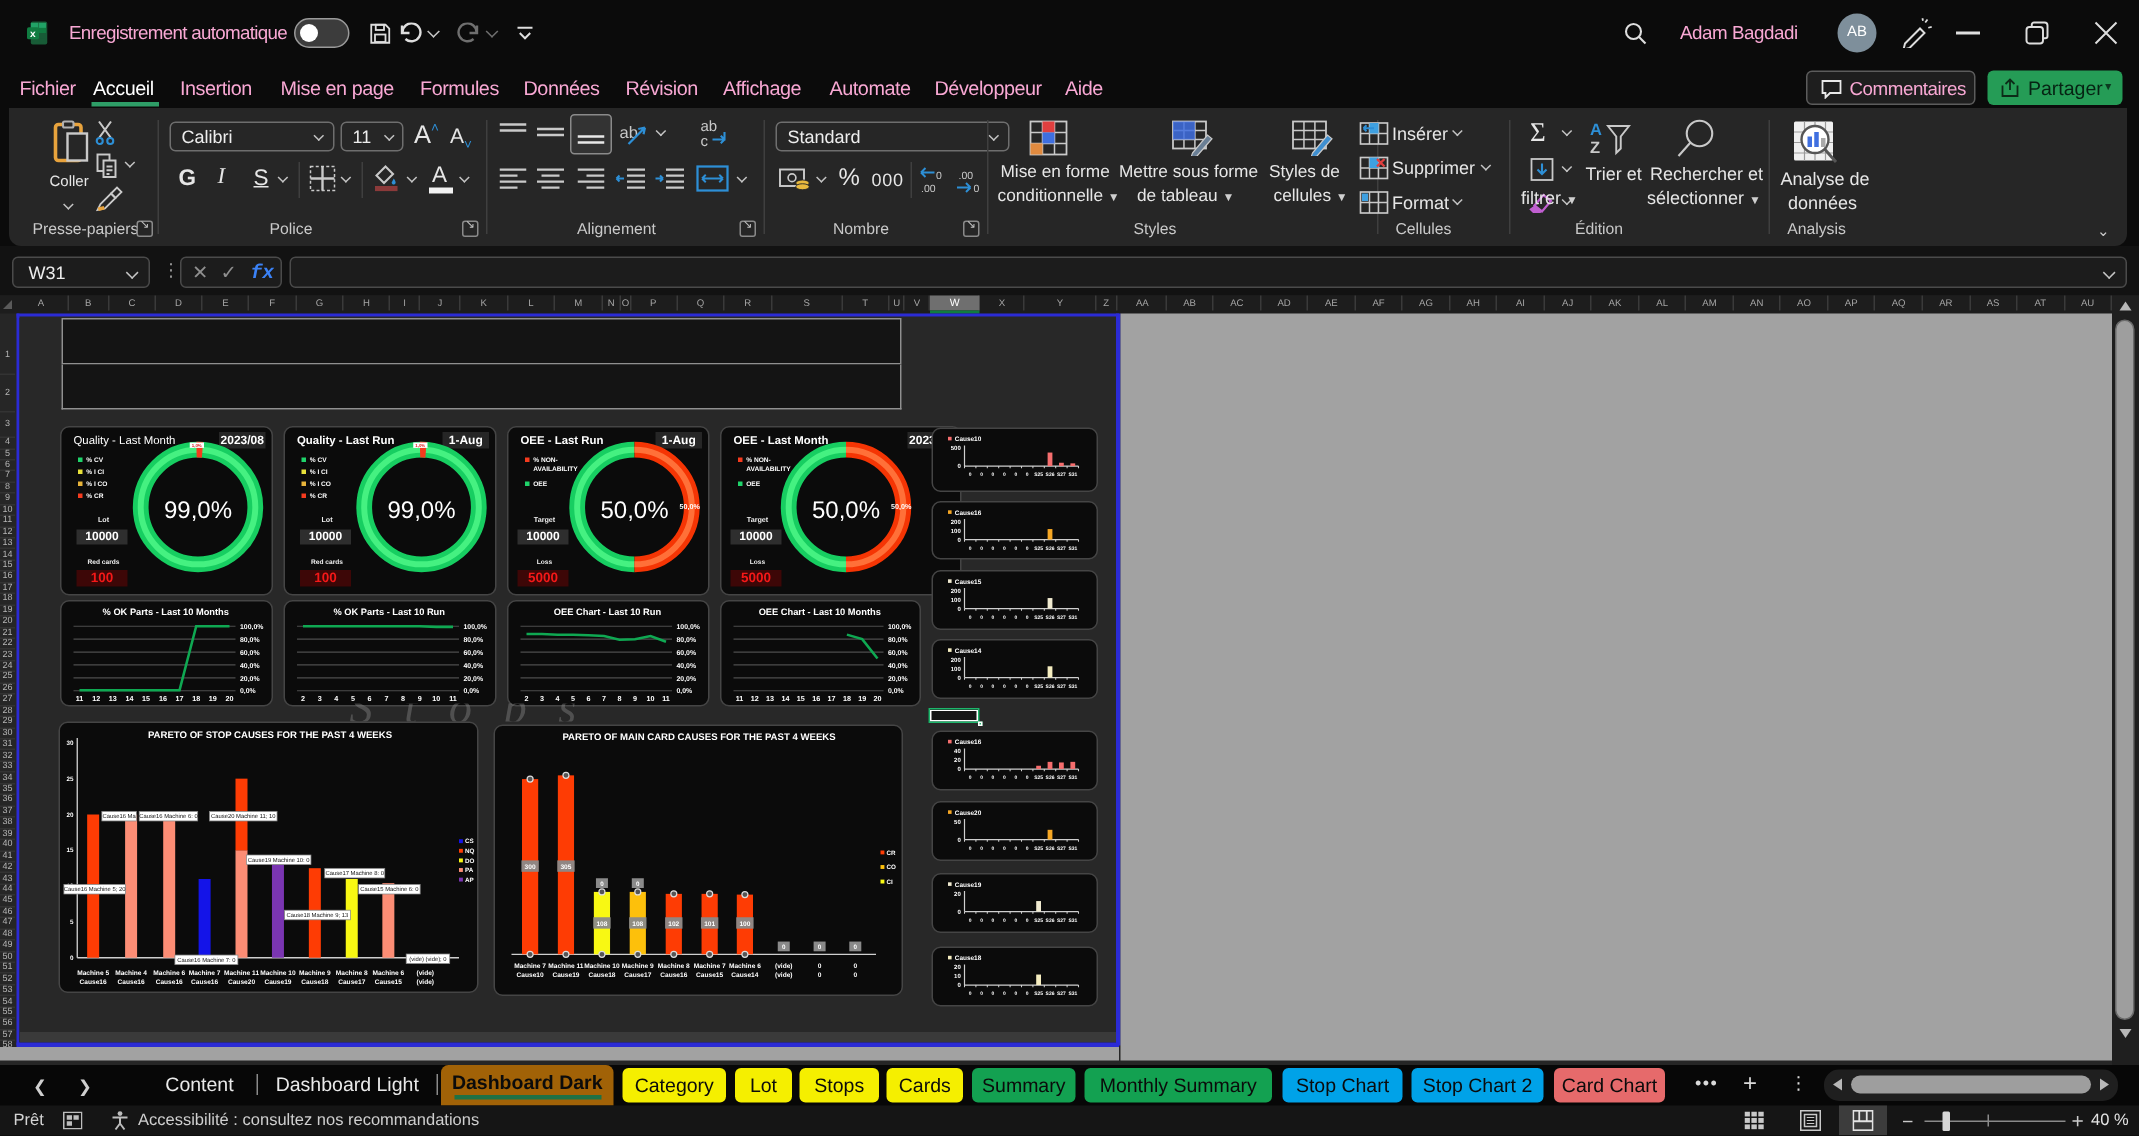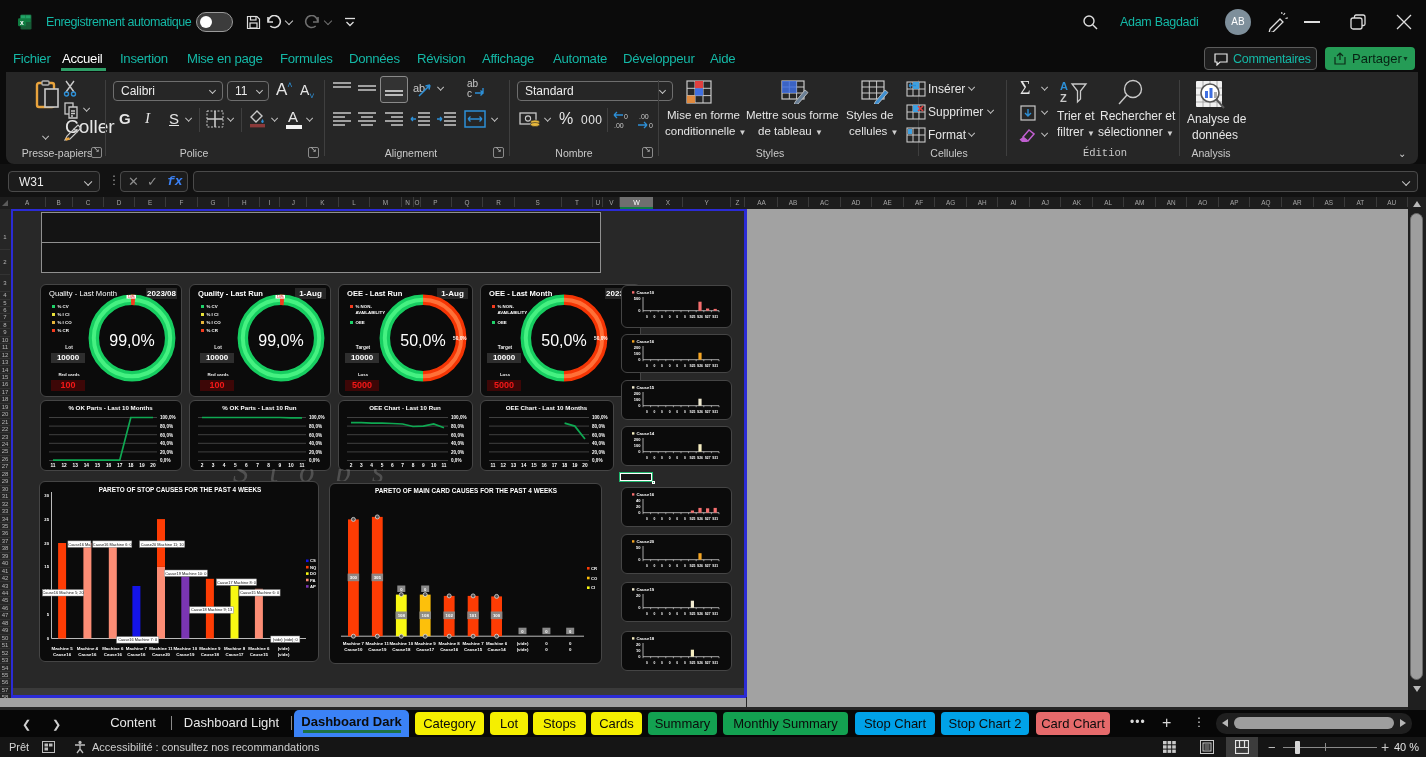--- a/index.html
+++ b/index.html
@@ -1,20 +1,20 @@
 <!DOCTYPE html>
 <html><head>
 <meta charset="utf-8">
 <style>
 * { margin:0; padding:0; box-sizing:border-box; }
 html,body { width:1426px; height:757px; background:#0a0a0a; overflow:hidden; }
 body { font-family:"Liberation Sans", sans-serif; }
 .abs { position:absolute; }
 #app { position:relative; width:1426px; height:757px; background:#0b0b0b; overflow:hidden; }
-.tb-txt { color:#14b8a6; font-size:12.5px; letter-spacing:-0.3px; }
+.tb-txt { color:#f9a8d4; font-size:12.5px; letter-spacing:-0.3px; }
 .vchev { position:absolute; width:6px; height:6px; border-left:1.6px solid #c8c8c8; border-bottom:1.6px solid #c8c8c8; transform:rotate(-45deg); }
 svg { display:block; }
 </style>
 </head>
 <body>
 <div id="app">
 
 <div class="abs" style="left:0;top:0;width:1426px;height:44px;background:#0b0b0b;">
 
   <svg class="abs" style="left:18px;top:14px;" width="13.5" height="16" viewBox="0 0 16 18">
@@ -117,21 +117,21 @@
       .combo { position:absolute; border:1px solid #6e6e6e; border-radius:4px; background:#262626; color:#ededed; font-size:12px; }
       .rbt { color:#e6e6e6; font-size:12px; position:absolute; }
       .bigchev { position:absolute; width:4.6px; height:4.6px; border-left:1.4px solid #c4c4c4; border-bottom:1.4px solid #c4c4c4; transform:rotate(-45deg); font-size:0; }
     </style>
 
     <svg class="abs" style="left:24px;top:8px;" width="34" height="34" viewBox="0 0 34 34">
       <rect x="7" y="3" width="17" height="24" rx="2" fill="none" stroke="#e8a33d" stroke-width="2.4"></rect>
       <rect x="12" y="1" width="7" height="4" rx="1" fill="#262626" stroke="#b0b0b0" stroke-width="1.4"></rect>
       <rect x="15" y="9" width="13" height="18" fill="#262626" stroke="#c9c9c9" stroke-width="1.6"></rect>
     </svg>
-    <div class="rbt" style="left:27px;top:44px;font-size:19px;margin-left:32px;">Coller</div>
+    <div class="rbt" style="left:27px;top:44px;font-size:10px;">Coller</div>
     <div class="bigchev" style="left:37px;top:62px;">▼</div>
     <svg class="abs" style="left:57px;top:8px;" width="16" height="17" viewBox="0 0 16 17">
       <path d="M3 1 L11 12 M11 1 L3 12" stroke="#c9c9c9" stroke-width="1.4"></path>
       <circle cx="3.5" cy="14" r="2" fill="none" stroke="#2d8fd6" stroke-width="1.4"></circle>
       <circle cx="10.5" cy="14" r="2" fill="none" stroke="#2d8fd6" stroke-width="1.4"></circle>
     </svg>
     <svg class="abs" style="left:58px;top:30px;" width="15" height="17" viewBox="0 0 15 17">
       <rect x="1" y="1" width="8" height="11" fill="none" stroke="#c9c9c9" stroke-width="1.3"></rect>
       <path d="M5 5 h8 v11 h-8 z M7 9 h4 M7 11.5 h4 M7 14 h2" fill="#262626" stroke="#c9c9c9" stroke-width="1.3"></path>
     </svg>
@@ -317,28 +317,28 @@
       <path d="M5 9 l6 -7 5 4 -6 7 z" fill="none" stroke="#c05fd0" stroke-width="1.5"></path>
       <path d="M5 9 l5 4 -1 1 h-5 l-2.5 -2.5 z" fill="#c05fd0"></path>
     </svg>
     <div class="bigchev" style="left:1036px;top:59px;">▼</div>
     <svg class="abs" style="left:1054px;top:8px;" width="28" height="26" viewBox="0 0 28 26">
       <text x="0" y="10" font-size="11" font-weight="bold" fill="#2d8fd6">A</text>
       <text x="0" y="22" font-size="11" font-weight="bold" fill="#c9c9c9">Z</text>
       <path d="M12 4 h14 l-5.5 7 v8 l-3 3 v-11 z" fill="none" stroke="#c9c9c9" stroke-width="1.3"></path>
     </svg>
     <div class="rbt" style="left:1051px;top:37px;">Trier et</div>
-    <div class="rbt" style="left:1051px;top:53px;">filtrer <span style="font-size:8px;color:#cfcfcf;">▼</span></div>
+    <div class="rbt" style="left:1008px;top:53px;">filtrer <span style="font-size:8px;color:#cfcfcf;">▼</span></div>
     <svg class="abs" style="left:1112px;top:6px;" width="28" height="28" viewBox="0 0 28 28">
       <circle cx="15" cy="11" r="8.5" fill="none" stroke="#c9c9c9" stroke-width="1.4"></circle>
       <path d="M9 17 L1 26" stroke="#c9c9c9" stroke-width="1.4"></path>
     </svg>
     <div class="rbt" style="left:1094px;top:37px;">Rechercher et</div>
     <div class="rbt" style="left:1092px;top:53px;">sélectionner <span style="font-size:8px;color:#cfcfcf;">▼</span></div>
-    <div class="glabel" style="left:1039px;font-family:Liberation Mono, monospace;">Édition</div>
+    <div class="glabel" style="left:1000px;">Édition</div>
     <div class="gsep" style="left:1173px;"></div>
 
     <svg class="abs" style="left:1188px;top:7px;" width="34" height="30" viewBox="0 0 34 30">
       <rect x="2" y="2" width="26" height="26" fill="#f0f0f0" rx="1"></rect>
       <path d="M2 9 h26 M2 16 h26 M2 23 h26 M9 2 v26 M16 2 v26 M23 2 v26" stroke="#9a9a9a" stroke-width=".8"></path>
       <circle cx="16" cy="14" r="9" fill="#fff" stroke="#555" stroke-width="1.6"></circle>
       <rect x="11" y="12" width="3" height="7" fill="#3f6fe0"></rect>
       <rect x="15.5" y="9" width="3" height="10" fill="#3f6fe0"></rect>
       <rect x="20" y="13" width="3" height="6" fill="#aaa"></rect>
       <path d="M22.5 20.5 L30 29" stroke="#555" stroke-width="2"></path>
@@ -1139,21 +1139,21 @@
     .stab { position:absolute; top:2px; height:23px; border-radius:4px; font-size:13px; color:#0b0b0b; text-align:center; line-height:23px; }
     .dtab { position:absolute; top:0px; height:27px; font-size:13px; color:#e9e9e9; text-align:center; line-height:26px; }
     .tsep { position:absolute; top:6px; width:1px; height:14px; background:#8a8a8a; }
   </style>
   <div class="abs" style="left:22px;top:8px;color:#cfcfcf;font-size:11px;">❮</div>
   <div class="abs" style="left:52px;top:8px;color:#cfcfcf;font-size:11px;">❯</div>
   <div class="dtab" style="left:96px;width:74px;">Content</div>
   <div class="tsep" style="left:171px;"></div>
   <div class="dtab" style="left:173px;width:117px;">Dashboard Light</div>
   <div class="tsep" style="left:291px;"></div>
-  <div class="abs" style="left:294px;top:0;width:115px;height:27px;background:#3b82f6;border-radius:5px 5px 0 0;">
+  <div class="abs" style="left:294px;top:0;width:115px;height:27px;background:#a16207;border-radius:5px 5px 0 0;">
     <div style="font-size:13px;font-weight:bold;color:#0b0b0b;text-align:center;margin-top:4px;">Dashboard Dark</div>
     <div style="margin:1px auto 0;width:98px;height:2.5px;background:#1e7145;"></div>
   </div>
   <div class="stab" style="left:415px;width:69px;background:#f5ef00;">Category</div>
   <div class="stab" style="left:490px;width:38px;background:#f5ef00;">Lot</div>
   <div class="stab" style="left:533px;width:53px;background:#f5ef00;">Stops</div>
   <div class="stab" style="left:591px;width:51px;background:#f5ef00;">Cards</div>
   <div class="stab" style="left:648px;width:69px;background:#13a151;">Summary</div>
   <div class="stab" style="left:723px;width:125px;background:#13a151;">Monthly Summary</div>
   <div class="stab" style="left:855px;width:80px;background:#00a2e8;">Stop Chart</div>

